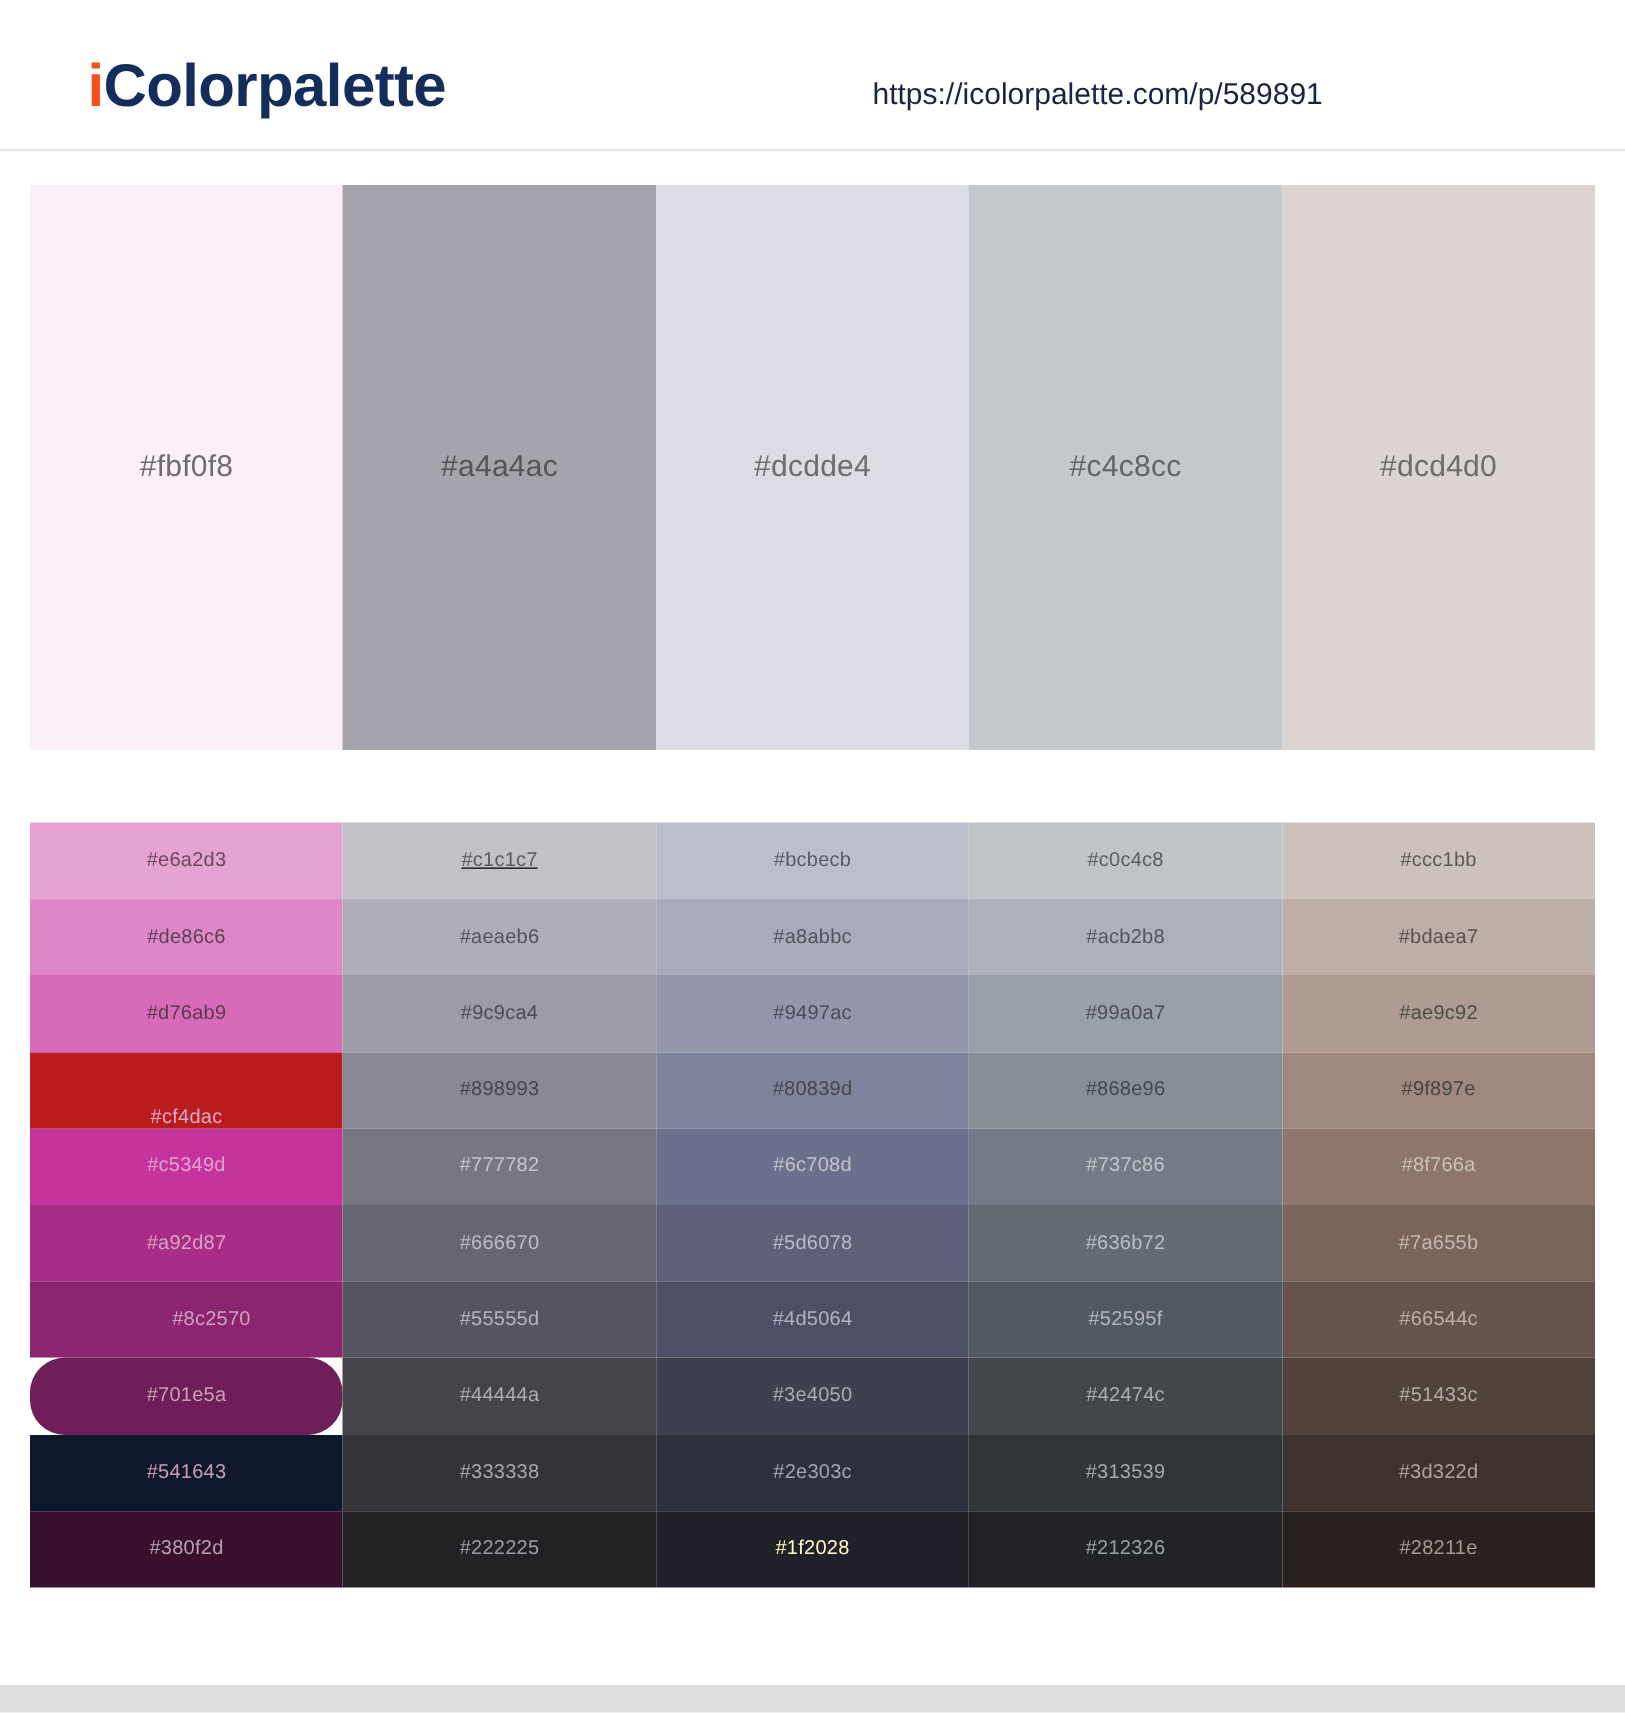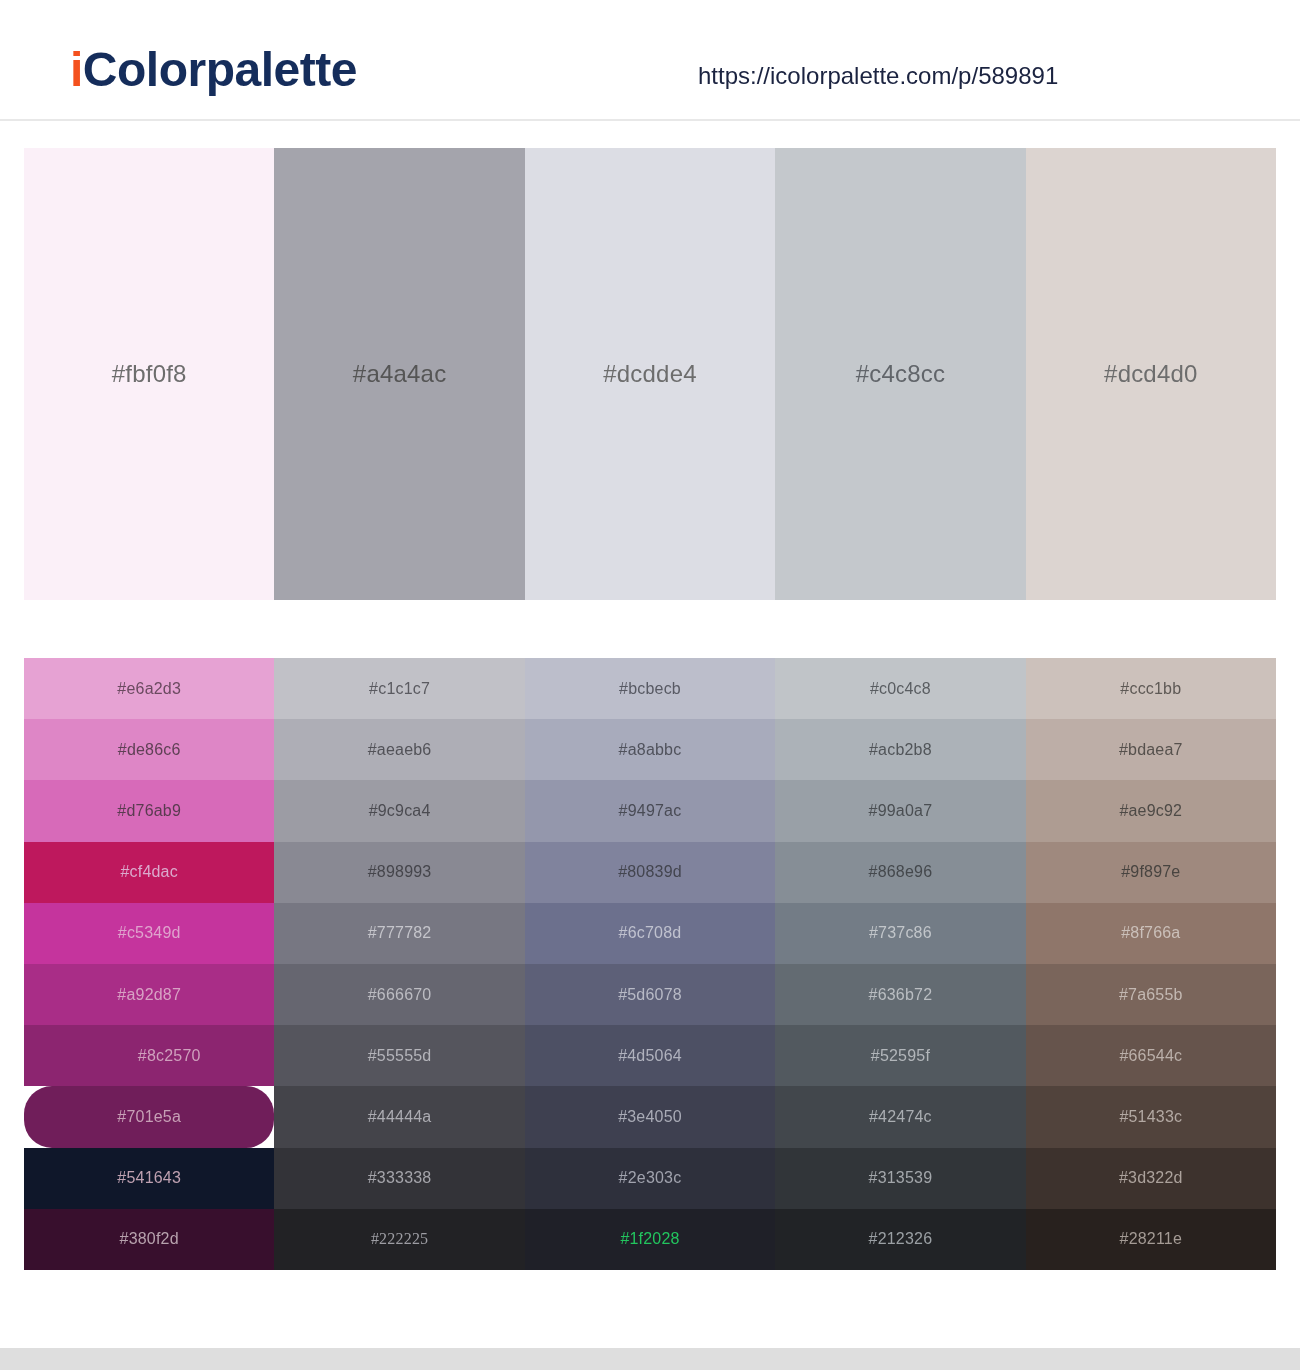--- a/index.html
+++ b/index.html
@@ -134,21 +134,21 @@
     <div class="shade-column">
       <div class="shade-cell" style="background: rgb(230, 162, 211);">
         <span class="shade-label" style="color: rgb(107, 74, 96);">#e6a2d3</span>
       </div>
       <div class="shade-cell" style="background: rgb(222, 134, 198);">
         <span class="shade-label" style="color: rgb(95, 64, 85);">#de86c6</span>
       </div>
       <div class="shade-cell" style="background: rgb(215, 106, 185);">
         <span class="shade-label" style="color: rgb(90, 59, 80);">#d76ab9</span>
       </div>
-      <div class="shade-cell" style="background: #be185d;">
+      <div class="shade-cell" style="background: #b91c1c; align-items: flex-end;">
         <span class="shade-label" style="color: rgb(219, 169, 204);">#cf4dac</span>
       </div>
       <div class="shade-cell" style="background: rgb(197, 52, 157);">
         <span class="shade-label" style="color: rgb(223, 163, 205);">#c5349d</span>
       </div>
       <div class="shade-cell" style="background: rgb(169, 45, 135);">
         <span class="shade-label" style="color: rgb(216, 162, 196);">#a92d87</span>
       </div>
       <div class="shade-cell" style="background: rgb(140, 37, 112);">
         <span class="shade-label" style="color: rgb(207, 160, 189); margin-left: 40px;">#8c2570</span>
@@ -157,21 +157,21 @@
         <span class="shade-label" style="color: rgb(199, 160, 182);">#701e5a</span>
       </div>
       <div class="shade-cell" style="background: #0f172a;">
         <span class="shade-label" style="color: rgb(191, 161, 177);">#541643</span>
       </div>
       <div class="shade-cell" style="background: rgb(56, 15, 45);">
         <span class="shade-label" style="color: rgb(183, 162, 173);">#380f2d</span>
       </div>
     </div>
     <div class="shade-column">
-      <div class="shade-cell" style="background: rgb(193, 193, 199);">
+      <div class="shade-cell" style="background: rgb(193, 193, 199); text-decoration: underline;">
         <span class="shade-label" style="color: rgb(90, 90, 96);">#c1c1c7</span>
       </div>
       <div class="shade-cell" style="background: rgb(174, 174, 182);">
         <span class="shade-label" style="color: rgb(82, 82, 88);">#aeaeb6</span>
       </div>
       <div class="shade-cell" style="background: rgb(156, 156, 164);">
         <span class="shade-label" style="color: rgb(75, 75, 81);">#9c9ca4</span>
       </div>
       <div class="shade-cell" style="background: rgb(137, 137, 147);">
         <span class="shade-label" style="color: rgb(69, 69, 75);">#898993</span>
@@ -185,21 +185,21 @@
       <div class="shade-cell" style="background: rgb(85, 85, 93);">
         <span class="shade-label" style="color: rgb(180, 180, 186);">#55555d</span>
       </div>
       <div class="shade-cell" style="background: rgb(68, 68, 74);">
         <span class="shade-label" style="color: rgb(172, 172, 178);">#44444a</span>
       </div>
       <div class="shade-cell" style="background: rgb(51, 51, 56);">
         <span class="shade-label" style="color: rgb(165, 165, 171);">#333338</span>
       </div>
       <div class="shade-cell" style="background: rgb(34, 34, 37);">
-        <span class="shade-label" style="color: rgb(157, 157, 163); font-family: Liberation Serif, serif;">#222225</span>
+        <span class="shade-label" style="color: rgb(157, 157, 163);">#222225</span>
       </div>
     </div>
     <div class="shade-column">
       <div class="shade-cell" style="background: rgb(188, 190, 203);">
         <span class="shade-label" style="color: rgb(88, 90, 100);">#bcbecb</span>
       </div>
       <div class="shade-cell" style="background: rgb(168, 171, 188);">
         <span class="shade-label" style="color: rgb(80, 82, 92);">#a8abbc</span>
       </div>
       <div class="shade-cell" style="background: rgb(148, 151, 172);">
@@ -217,21 +217,21 @@
       <div class="shade-cell" style="background: rgb(77, 80, 100);">
         <span class="shade-label" style="color: rgb(176, 178, 190);">#4d5064</span>
       </div>
       <div class="shade-cell" style="background: rgb(62, 64, 80);">
         <span class="shade-label" style="color: rgb(169, 171, 182);">#3e4050</span>
       </div>
       <div class="shade-cell" style="background: rgb(46, 48, 60);">
         <span class="shade-label" style="color: rgb(161, 163, 174);">#2e303c</span>
       </div>
       <div class="shade-cell" style="background: rgb(31, 32, 40);">
-        <span class="shade-label" style="color: #22c55e;">#1f2028</span>
+        <span class="shade-label" style="color: #fef9c3;">#1f2028</span>
       </div>
     </div>
     <div class="shade-column">
       <div class="shade-cell" style="background: rgb(192, 196, 200);">
         <span class="shade-label" style="color: rgb(89, 93, 97);">#c0c4c8</span>
       </div>
       <div class="shade-cell" style="background: rgb(172, 178, 184);">
         <span class="shade-label" style="color: rgb(81, 85, 89);">#acb2b8</span>
       </div>
       <div class="shade-cell" style="background: rgb(153, 160, 167);">

